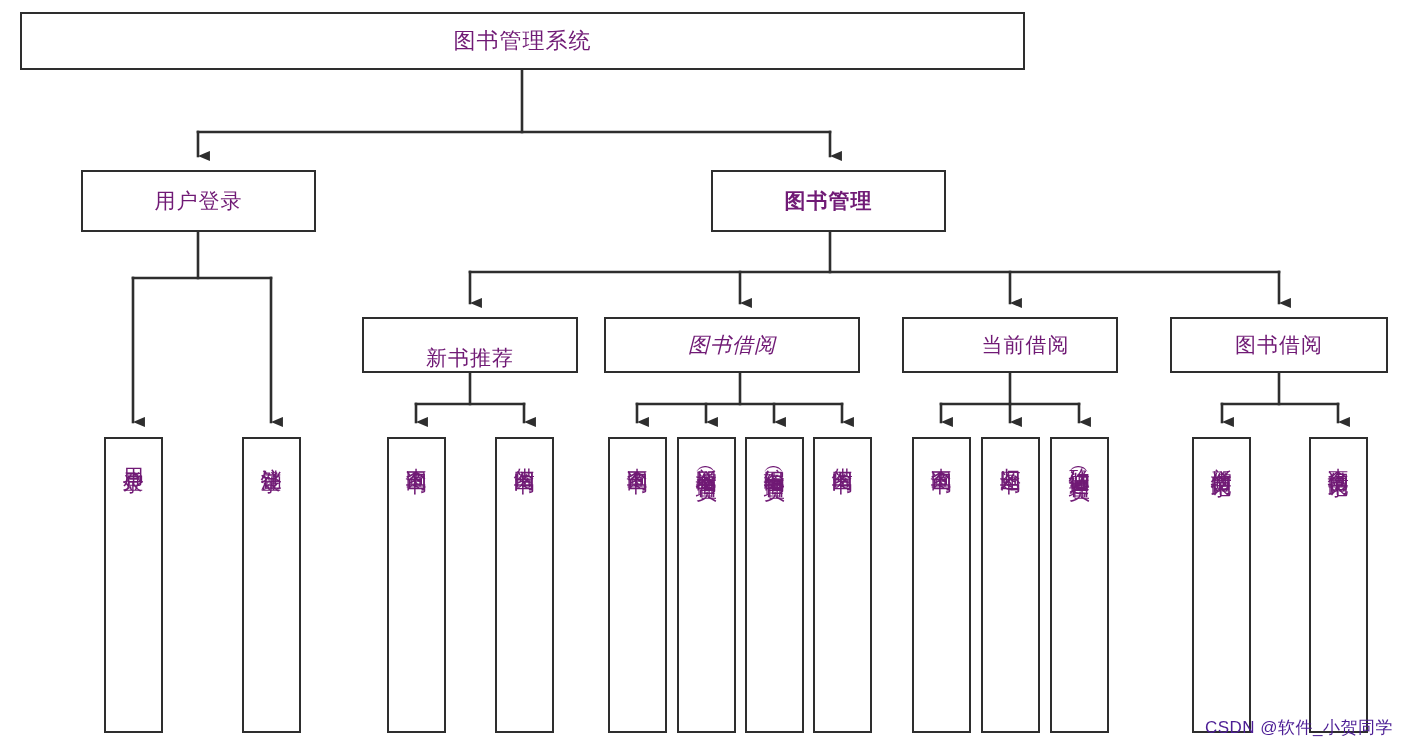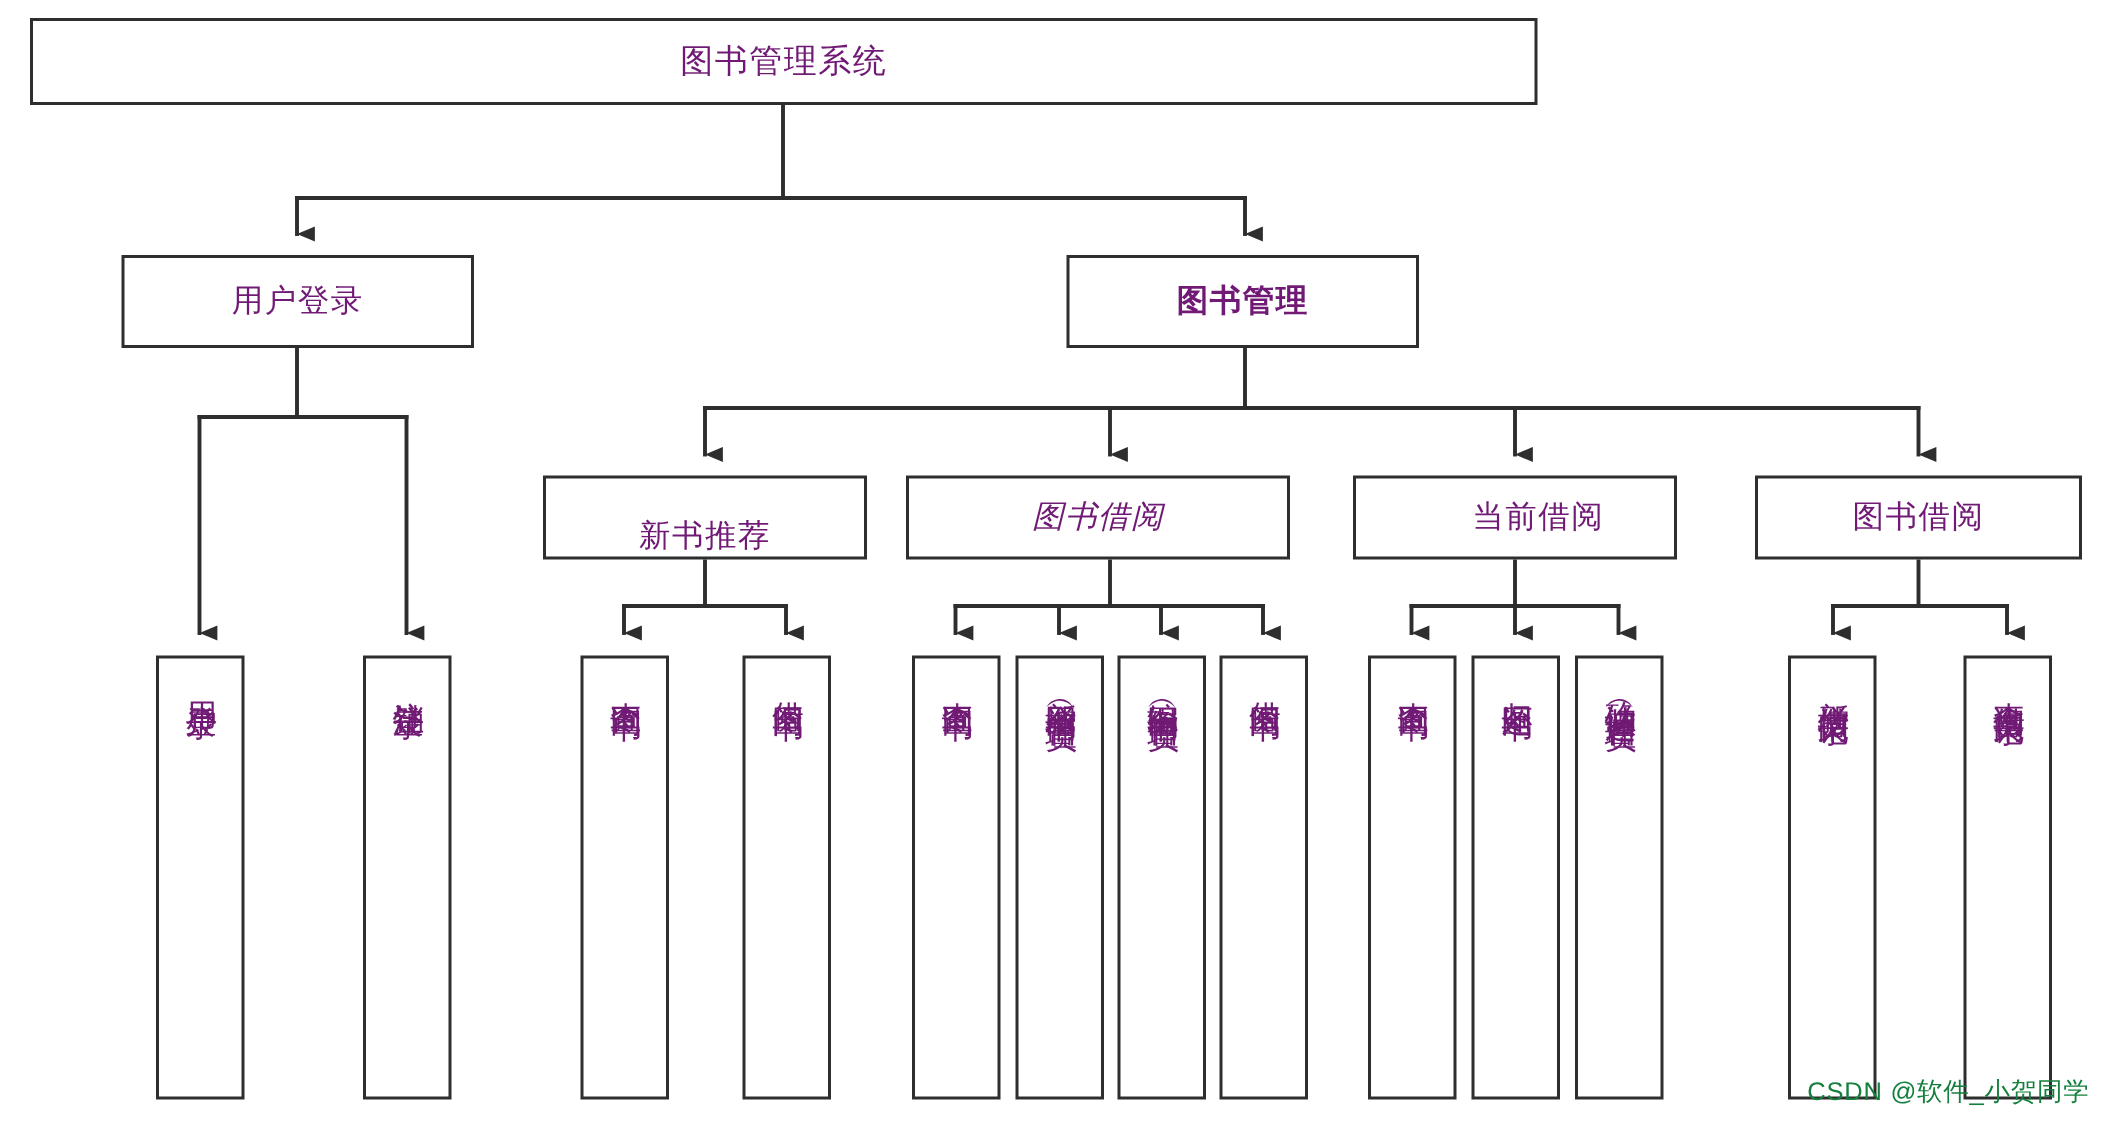--- a/index.html
+++ b/index.html
@@ -54,21 +54,21 @@
   }
   svg.links{
     position:absolute;left:0;top:0;
     width:1405px;height:747px;
     pointer-events:none;
   }
   .watermark{
     position:absolute;
     right:12px;bottom:8px;
     font-size:17px;
-    color:#15803d;
+    color:#4c1d95;
     white-space:nowrap;
     letter-spacing:0.5px;
   }
 </style>
 </head>
 <body>
 
 <div id="diagram">
 
   <svg class="links" viewBox="0 0 1405 747">

